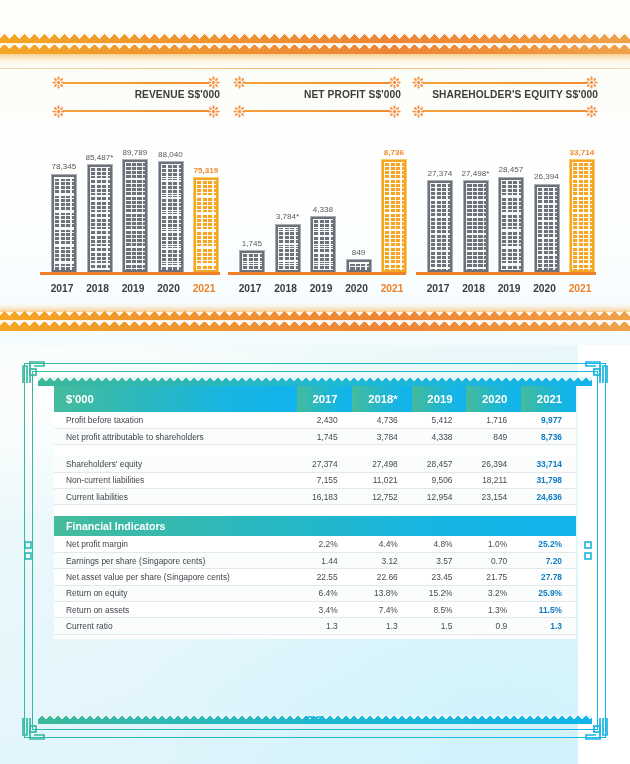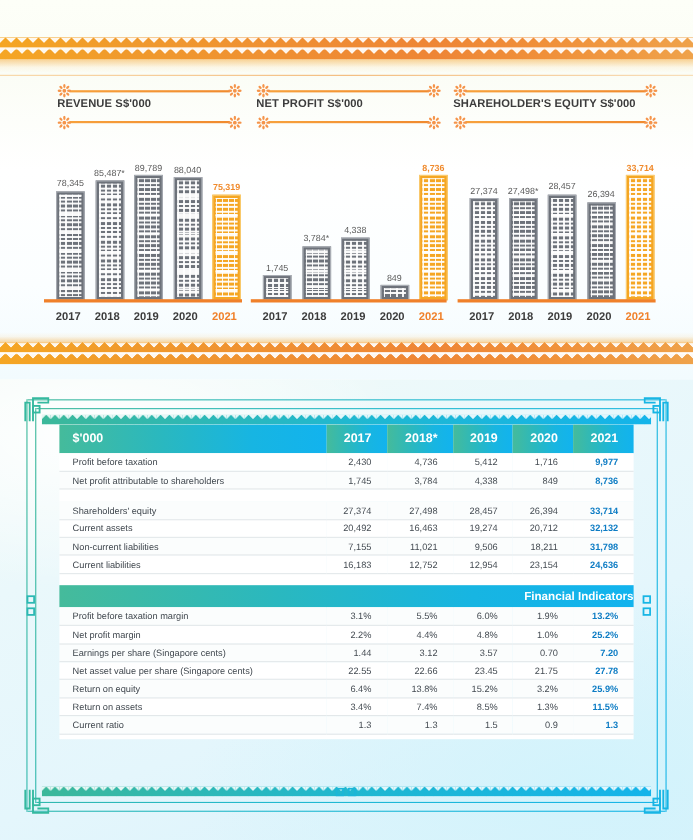--- a/index.html
+++ b/index.html
@@ -58,21 +58,21 @@
   .rosette {
     position: absolute; width: 13px; height: 13px;
   }
   .rosette svg { display: block; }
   .rosette.tl { left: 0; top: -4px; }
   .rosette.tr { right: 0; top: -4px; }
   .rosette.bl { left: 0; bottom: -4px; }
   .rosette.br { right: 0; bottom: -4px; }
   .ct-text {
     position: absolute; left: 0; right: 0; top: 9px;
-    text-align: left;
+    text-align: right;
     font-size: 10.2px; font-weight: bold; color: #3c3c3c;
     letter-spacing: .1px;
   }
 
   
   .chart { position: absolute; }
   .chart-plot { position: relative; width: 100%; height: 100%; }
   .bar-group {
     position: absolute; bottom: 22px;
     display: flex; flex-direction: column; align-items: center;
@@ -106,21 +106,21 @@
   }
   .year-label {
     position: absolute; bottom: 1px;
     font-size: 10.2px; font-weight: bold; color: #3c3c3c;
     text-align: center; width: 34px; margin-left: -4px;
   }
   .year-label.hl { color: #f0802a; }
 
   
   .bottom-section {
-    position: absolute; left: 0; top: 345px; width: 630px; height: 419px;
+    position: absolute; left: 0; top: 345px; width: 578px; height: 419px;
     background:
       radial-gradient(ellipse 420px 200px at 12% 12%, rgba(255,255,255,.95), rgba(255,255,255,0) 70%),
       radial-gradient(ellipse 500px 260px at 85% 88%, rgba(208,243,252,.85), rgba(255,255,255,0) 72%),
       linear-gradient(160deg,#f3fbf7 0%, #eaf8fb 30%, #e4f6fc 62%, #d9f2fb 100%);
   }
 
   
   .frame { position: absolute; left: 24px; top: 18px; width: 582px; height: 375px; }
   .fr-line { position: absolute; background: transparent; border: 1.6px solid; }
   .fr-outer {
@@ -169,21 +169,21 @@
     color: #ffffff; font-size: 11.3px; font-weight: bold;
     vertical-align: middle;
   }
   .thead-row th.lbl { text-align: left; padding-left: 12px; }
   .thead-row th.num { text-align: right; padding-right: 14px; }
 
   .section-row th {
     height: 20px;
     background: linear-gradient(90deg,#45bb9b 0%, #2ab8bf 38%, #17b5e2 72%, #12b3ee 100%);
     color: #ffffff; font-size: 10.6px; font-weight: bold;
-    text-align: right; padding-left: 12px; vertical-align: middle;
+    text-align: left; padding-left: 12px; vertical-align: middle;
   }
 
   .data-row td {
     height: 16.4px;
     font-size: 8.4px; color: #444b52;
     border-bottom: 1px solid #e3e8ea;
     vertical-align: middle;
     background: #ffffff;
   }
   .data-row:nth-child(even) td { background: #fbfdfd; }
@@ -644,28 +644,20 @@
           </tr>
           <tr class="data-row">
             <td class="lbl">Shareholders' equity</td>
             <td class="num">27,374</td>
             <td class="num">27,498</td>
             <td class="num">28,457</td>
             <td class="num">26,394</td>
             <td class="num hl">33,714</td>
           </tr>
           <tr class="data-row">
-            <td class="lbl">Current assets</td>
-            <td class="num">20,492</td>
-            <td class="num">16,463</td>
-            <td class="num">19,274</td>
-            <td class="num">20,712</td>
-            <td class="num hl">32,132</td>
-          </tr>
-          <tr class="data-row">
             <td class="lbl">Non-current liabilities</td>
             <td class="num">7,155</td>
             <td class="num">11,021</td>
             <td class="num">9,506</td>
             <td class="num">18,211</td>
             <td class="num hl">31,798</td>
           </tr>
           <tr class="data-row">
             <td class="lbl">Current liabilities</td>
             <td class="num">16,183</td>
@@ -674,28 +666,20 @@
             <td class="num">23,154</td>
             <td class="num hl">24,636</td>
           </tr>
           <tr class="spacer-row">
             <td colspan="6"></td>
           </tr>
           <tr class="section-row">
             <th colspan="6">Financial Indicators</th>
           </tr>
           <tr class="data-row">
-            <td class="lbl">Profit before taxation margin</td>
-            <td class="num">3.1%</td>
-            <td class="num">5.5%</td>
-            <td class="num">6.0%</td>
-            <td class="num">1.9%</td>
-            <td class="num hl">13.2%</td>
-          </tr>
-          <tr class="data-row">
             <td class="lbl">Net profit margin</td>
             <td class="num">2.2%</td>
             <td class="num">4.4%</td>
             <td class="num">4.8%</td>
             <td class="num">1.0%</td>
             <td class="num hl">25.2%</td>
           </tr>
           <tr class="data-row">
             <td class="lbl">Earnings per share (Singapore cents)</td>
             <td class="num">1.44</td>

